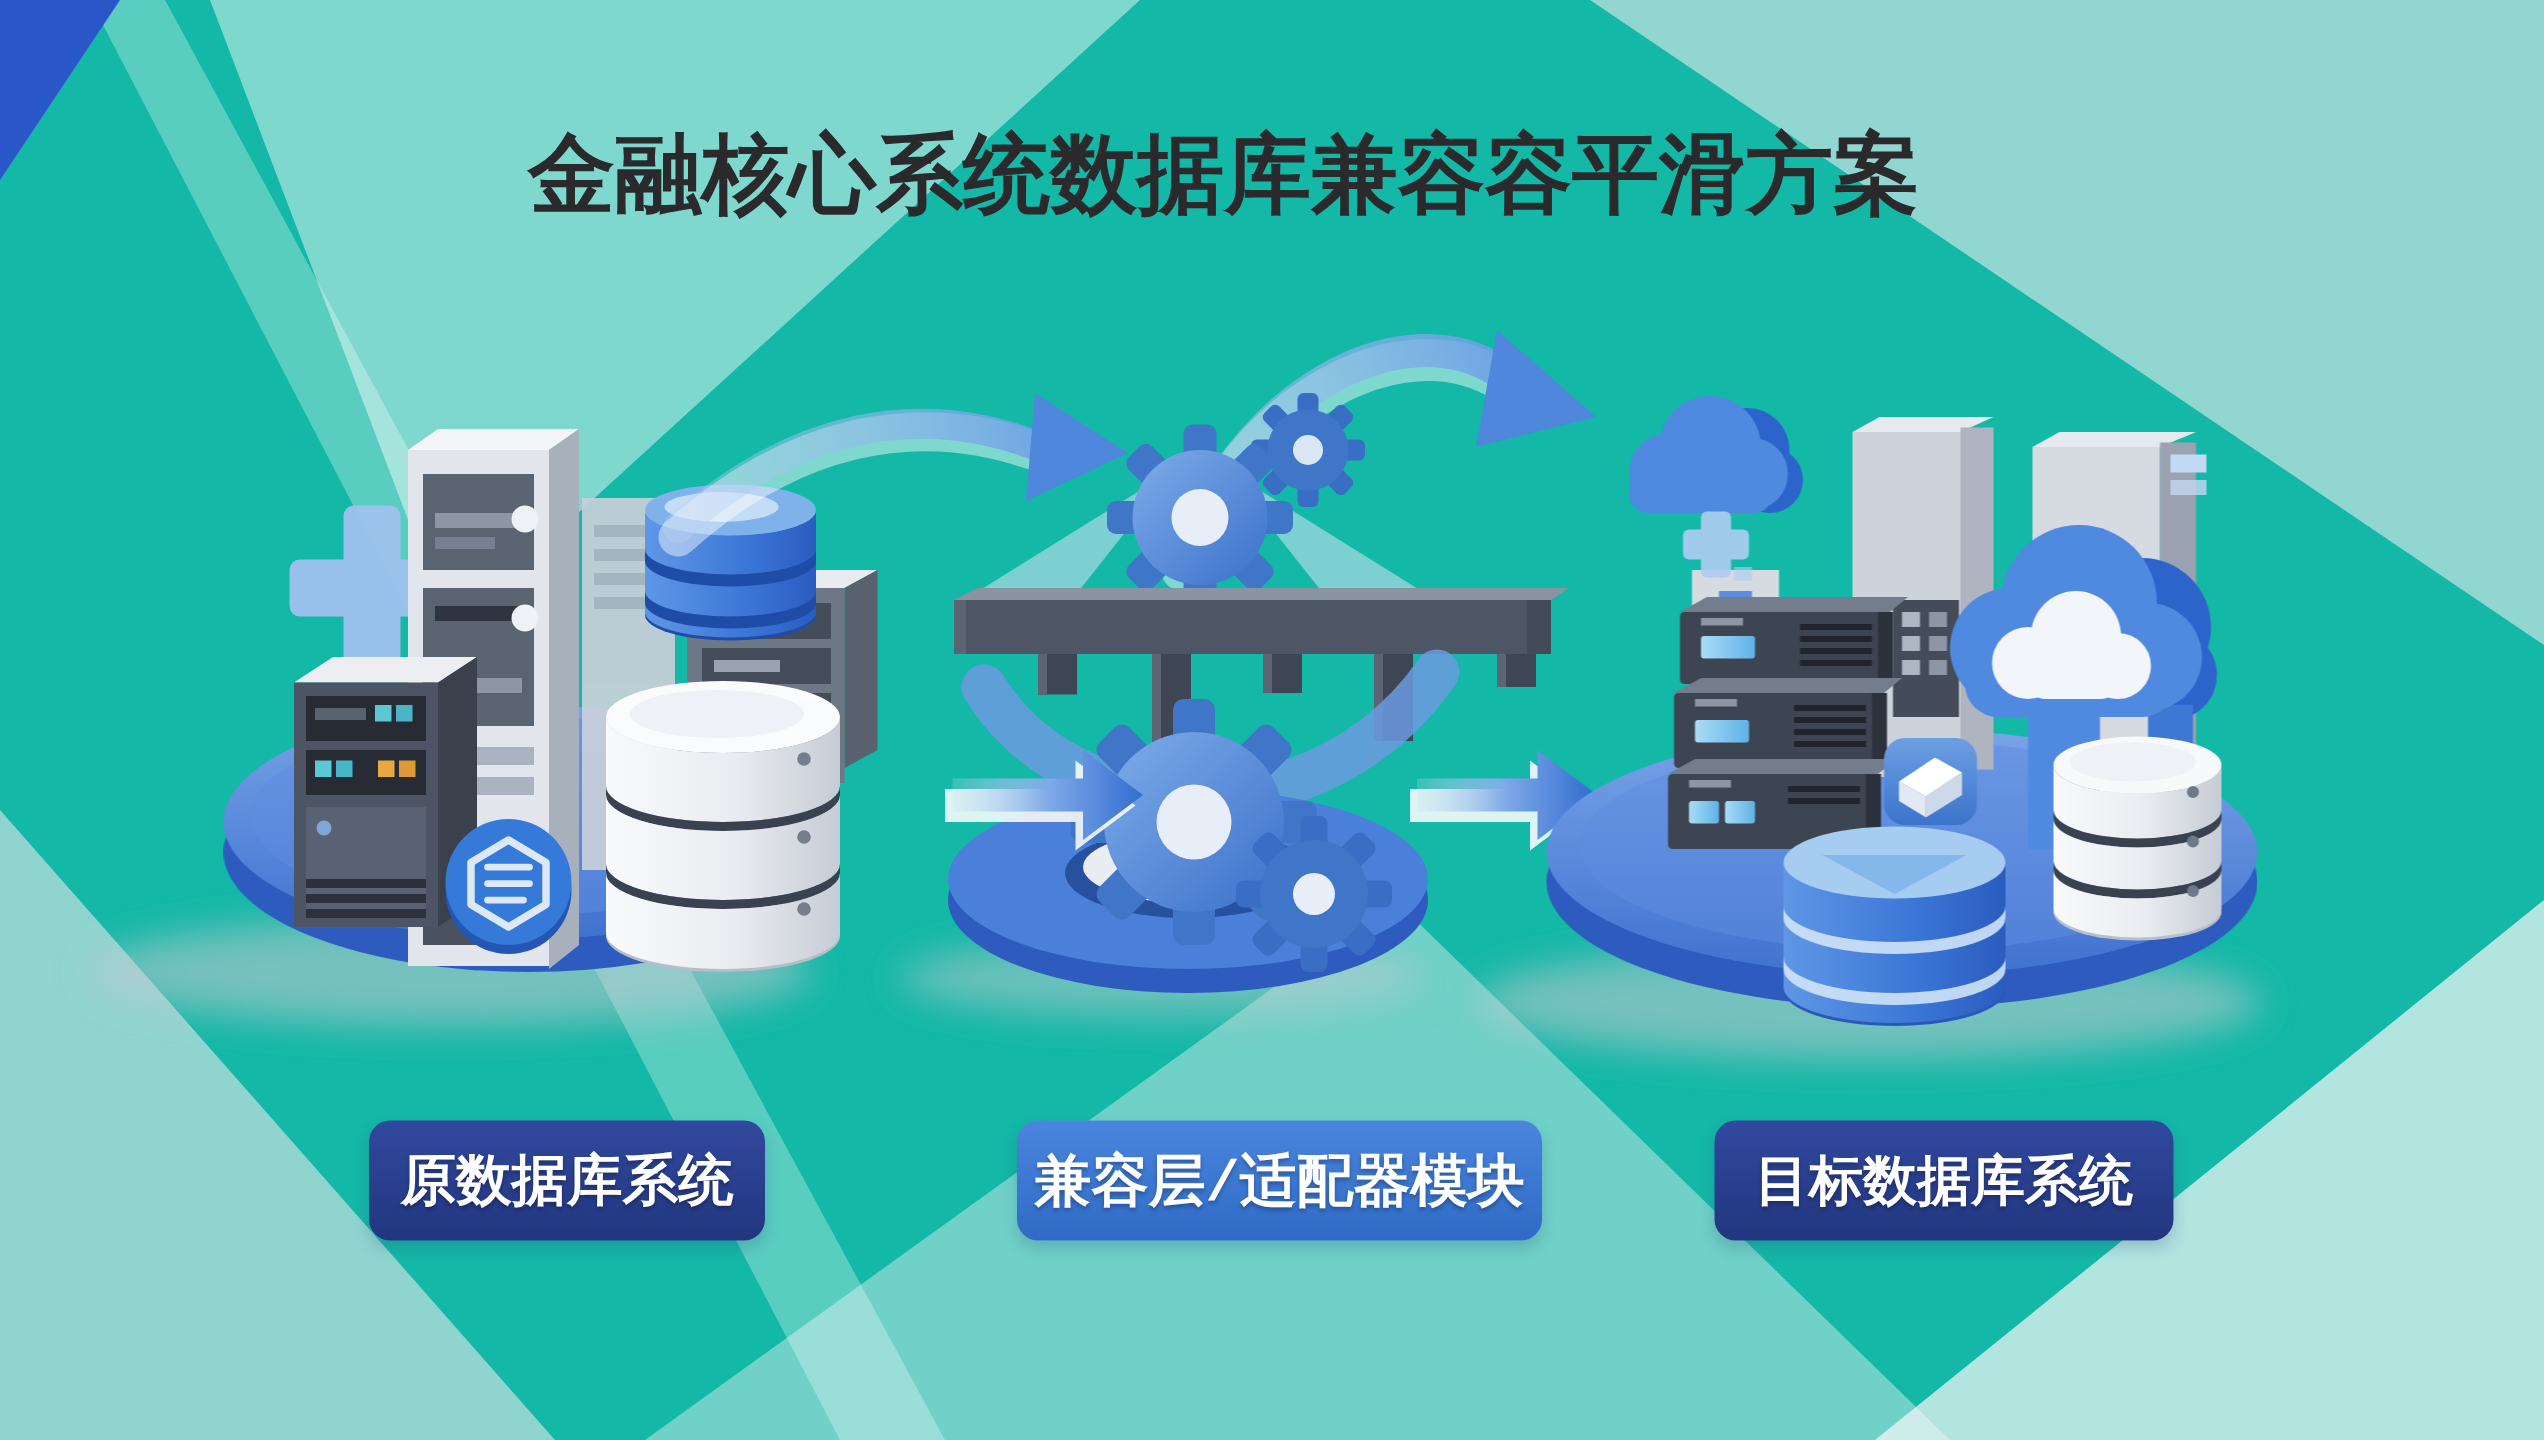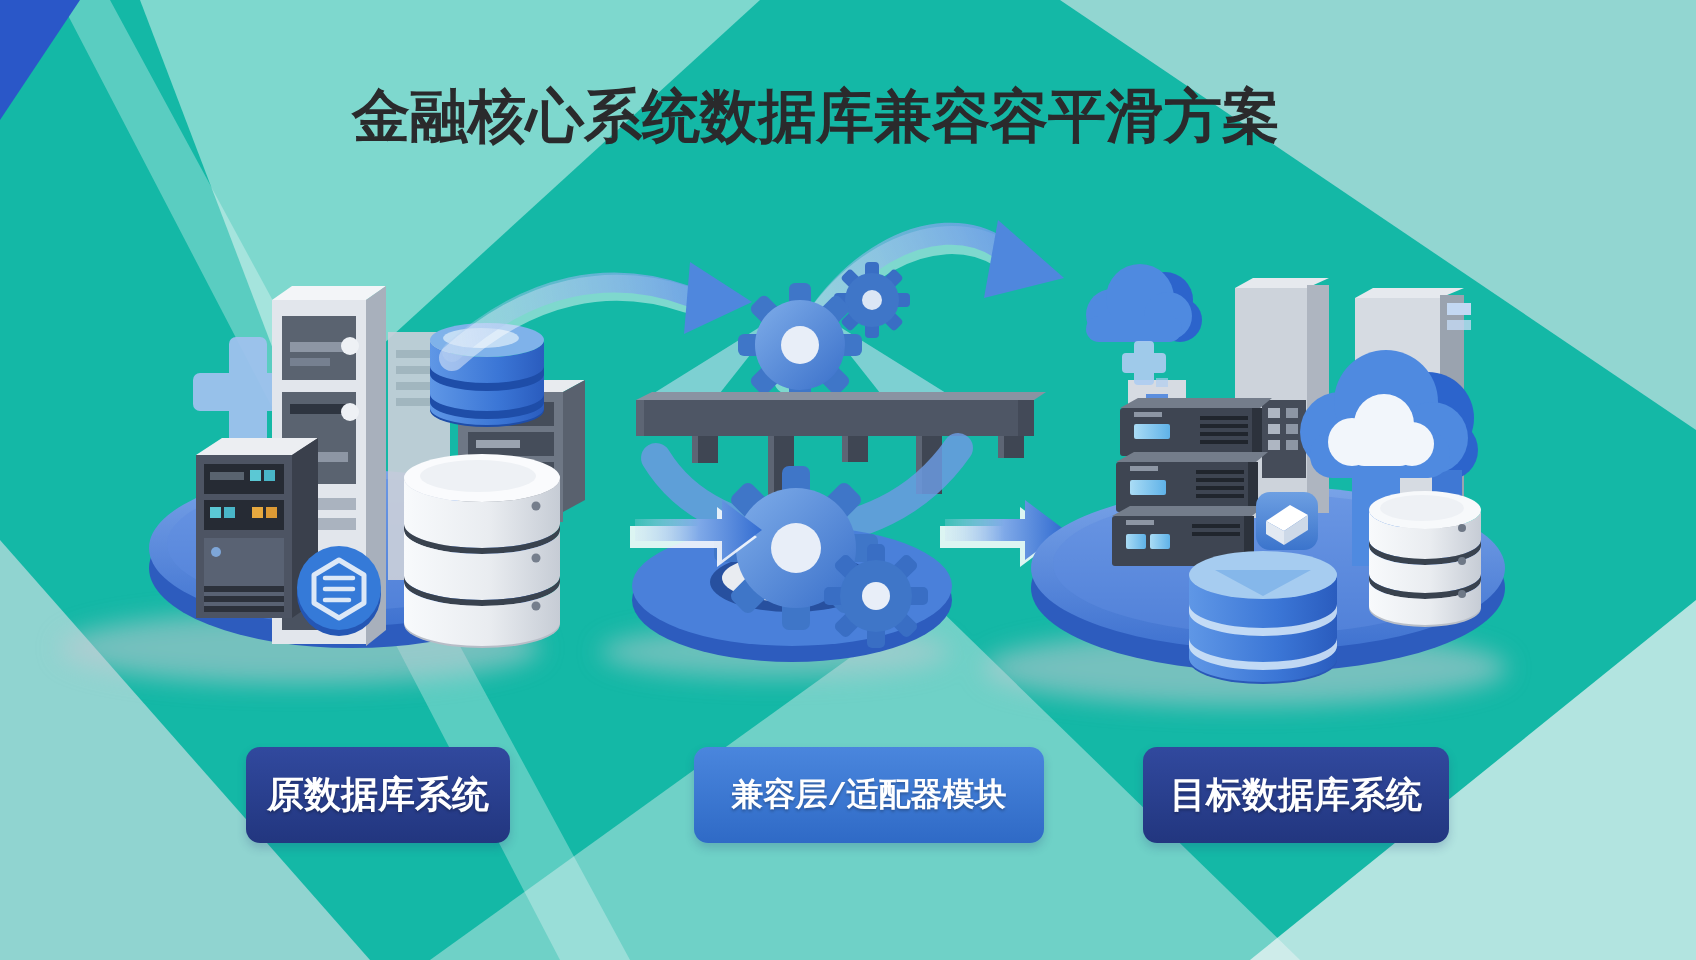--- a/index.html
+++ b/index.html
@@ -16,33 +16,33 @@
     position:absolute;
     left:352px;top:78px;
     font-size:58px;
     font-weight:900;
     letter-spacing:0px;
     color:#2a2a2c;
     white-space:nowrap;
   }
   .label{
     position:absolute;
-    top:747px;height:96px;
+    top:747px;height:80px;
     border-radius:14px;
     display:flex;align-items:center;justify-content:center;
     color:#ffffff;
     font-weight:800;
     text-shadow:0 2px 3px rgba(0,0,0,.28);
     box-shadow:0 5px 10px rgba(40,60,120,.22);
     white-space:nowrap;
   }
   .label-dark{background:linear-gradient(180deg,#31499e 0%,#22367f 100%);}
   .label-mid{background:linear-gradient(180deg,#4a86dd 0%,#2f6ac6 100%);}
   #label-source{left:246px;width:264px;font-size:37px;}
-  #label-adapter{left:694px;width:350px;font-size:32px;}
+  #label-adapter{left:678px;width:350px;font-size:38px;}
   #label-target{left:1143px;width:306px;font-size:36px;text-align:center;}
 </style>
 </head>
 <body>
 
 <div id="stage">
 
 <svg id="art" width="1696" height="960" viewBox="0 0 1696 960">
   <defs>
     <linearGradient id="platG" x1="0" y1="0" x2="0" y2="1">

